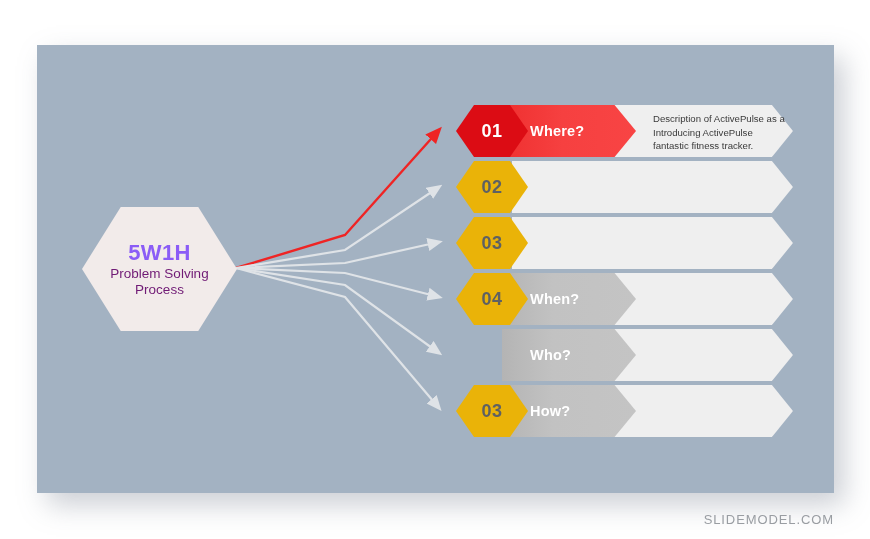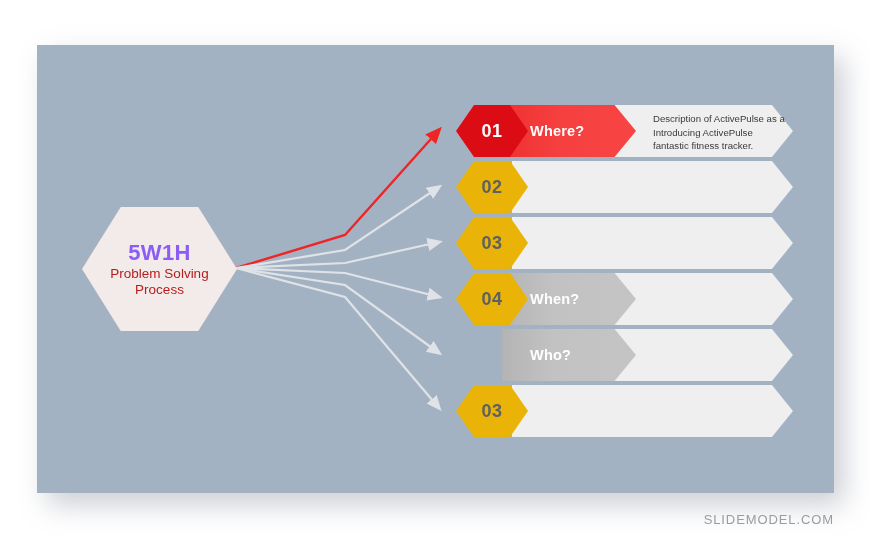--- a/index.html
+++ b/index.html
@@ -45,21 +45,21 @@
   }
   #central-hexagon .hex-title {
     font-size: 22px;
     font-weight: bold;
     color: #8b5cf6;
     letter-spacing: 0.3px;
     margin-bottom: 0;
   }
   #central-hexagon .hex-sub {
     font-size: 13.5px;
-    color: #b91c1c;
+    color: #701a75;
     font-weight: normal;
     padding: 0 14px;
   }
 
   
   #connectors {
     position: absolute;
     left: 0;
     top: 0;
     width: 797px;
@@ -233,20 +233,23 @@
 
   <div class="process-row" style="top:284px">
     <div class="row-panel"></div>
     <div class="row-label-chev">
       <span class="row-label-text">Who?</span>
     </div>
   </div>
 
   <div class="process-row" style="top:340px">
     <div class="row-panel"></div>
+    <div class="row-label-chev">
+      <span class="row-label-text">How?</span>
+    </div>
     <div class="row-hex">
       <span class="row-num-text">03</span>
     </div>
   </div>
 
 </div>
 
 <div id="footer-brand">SLIDEMODEL.COM</div>
 
 </body></html>

